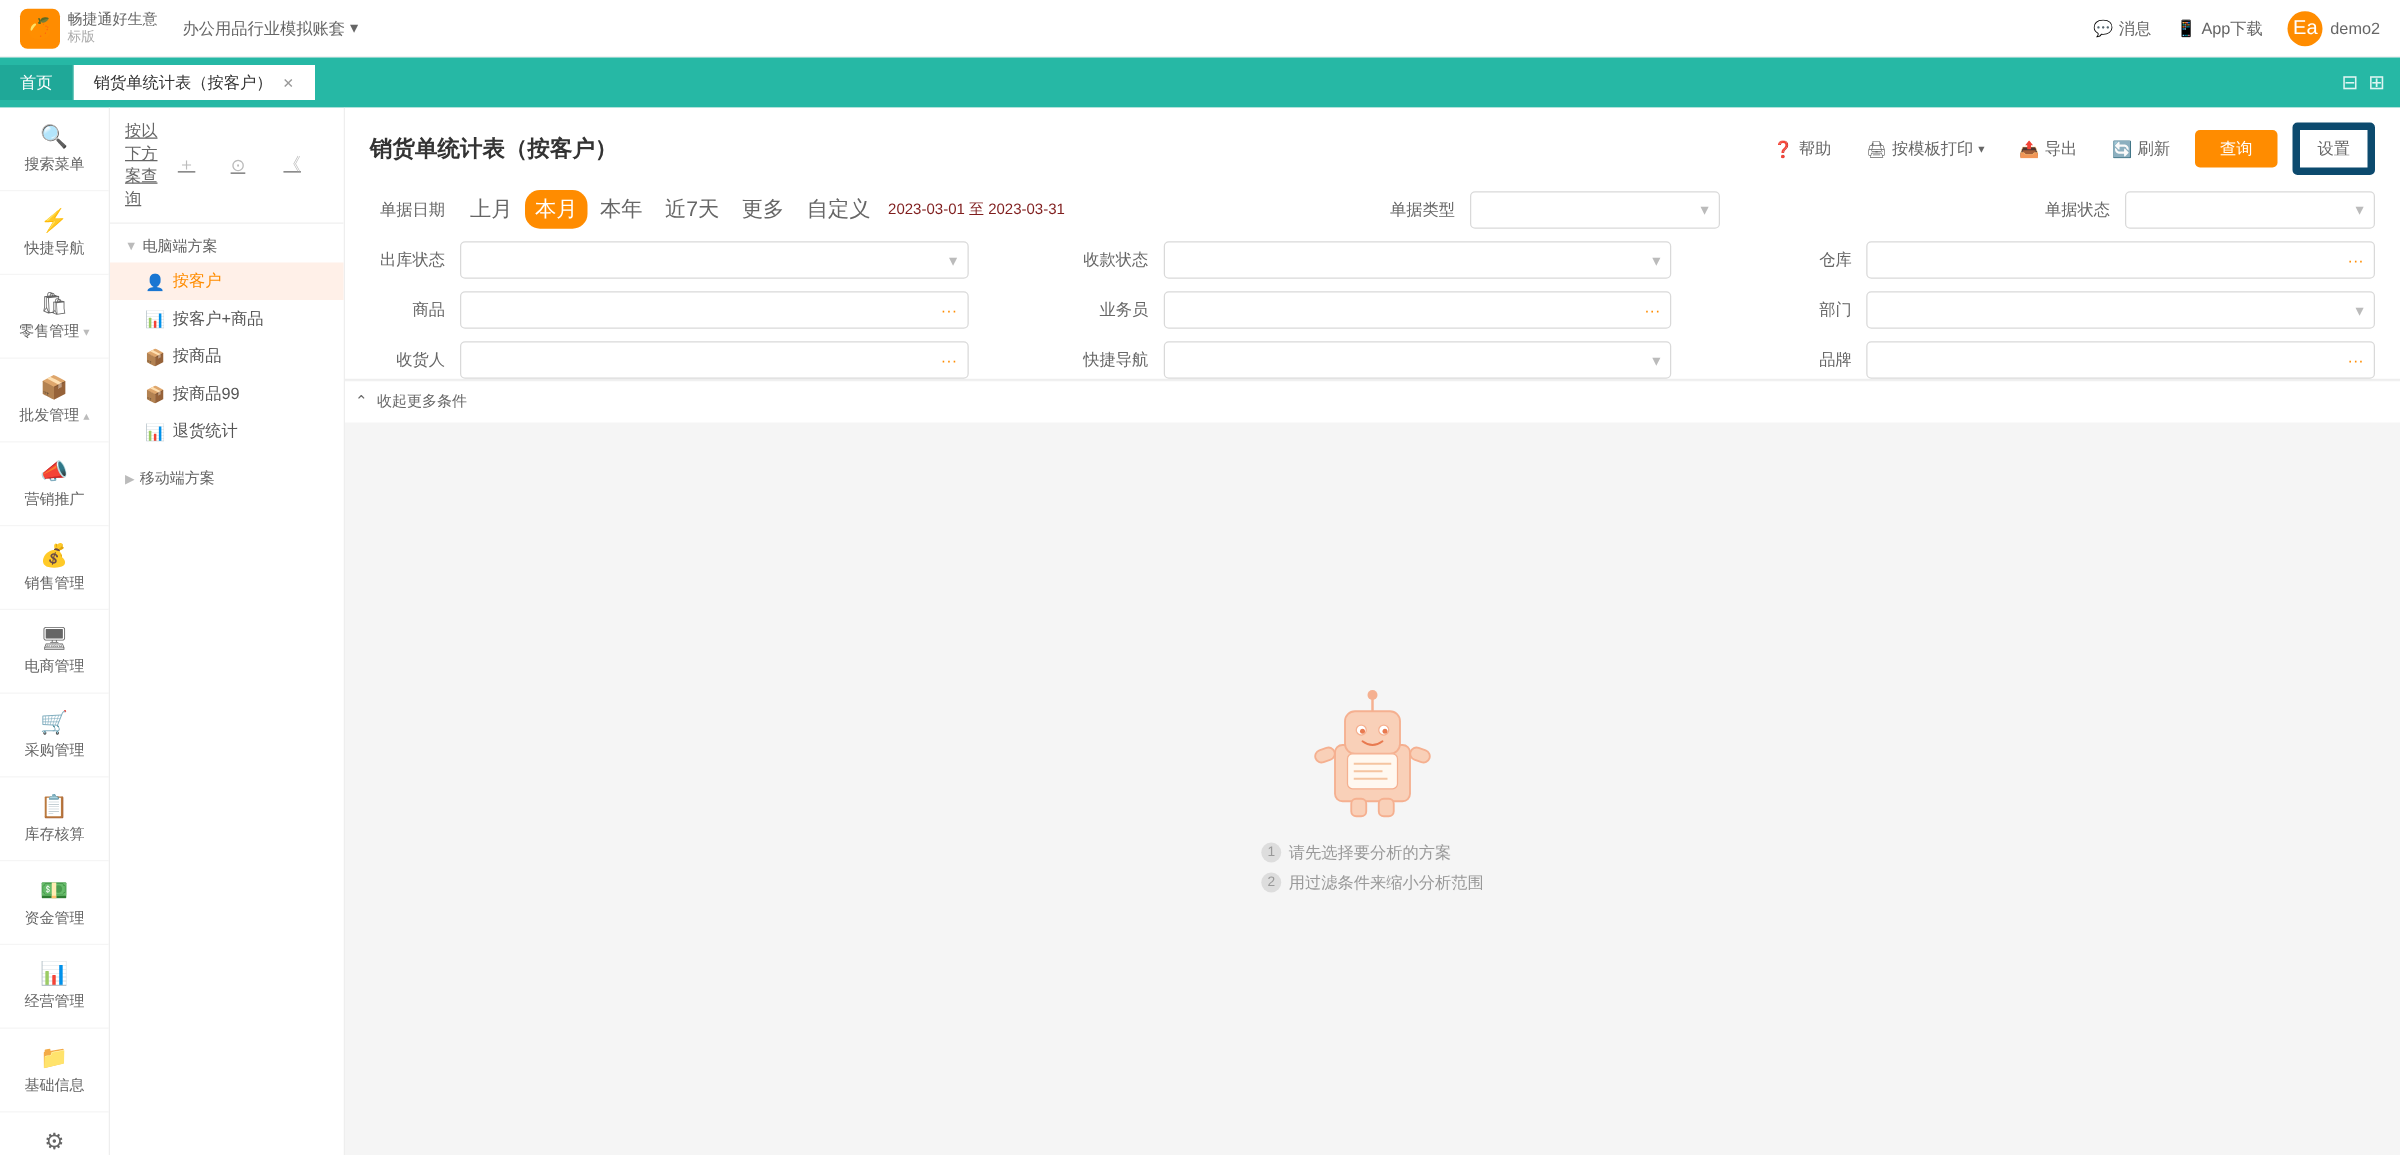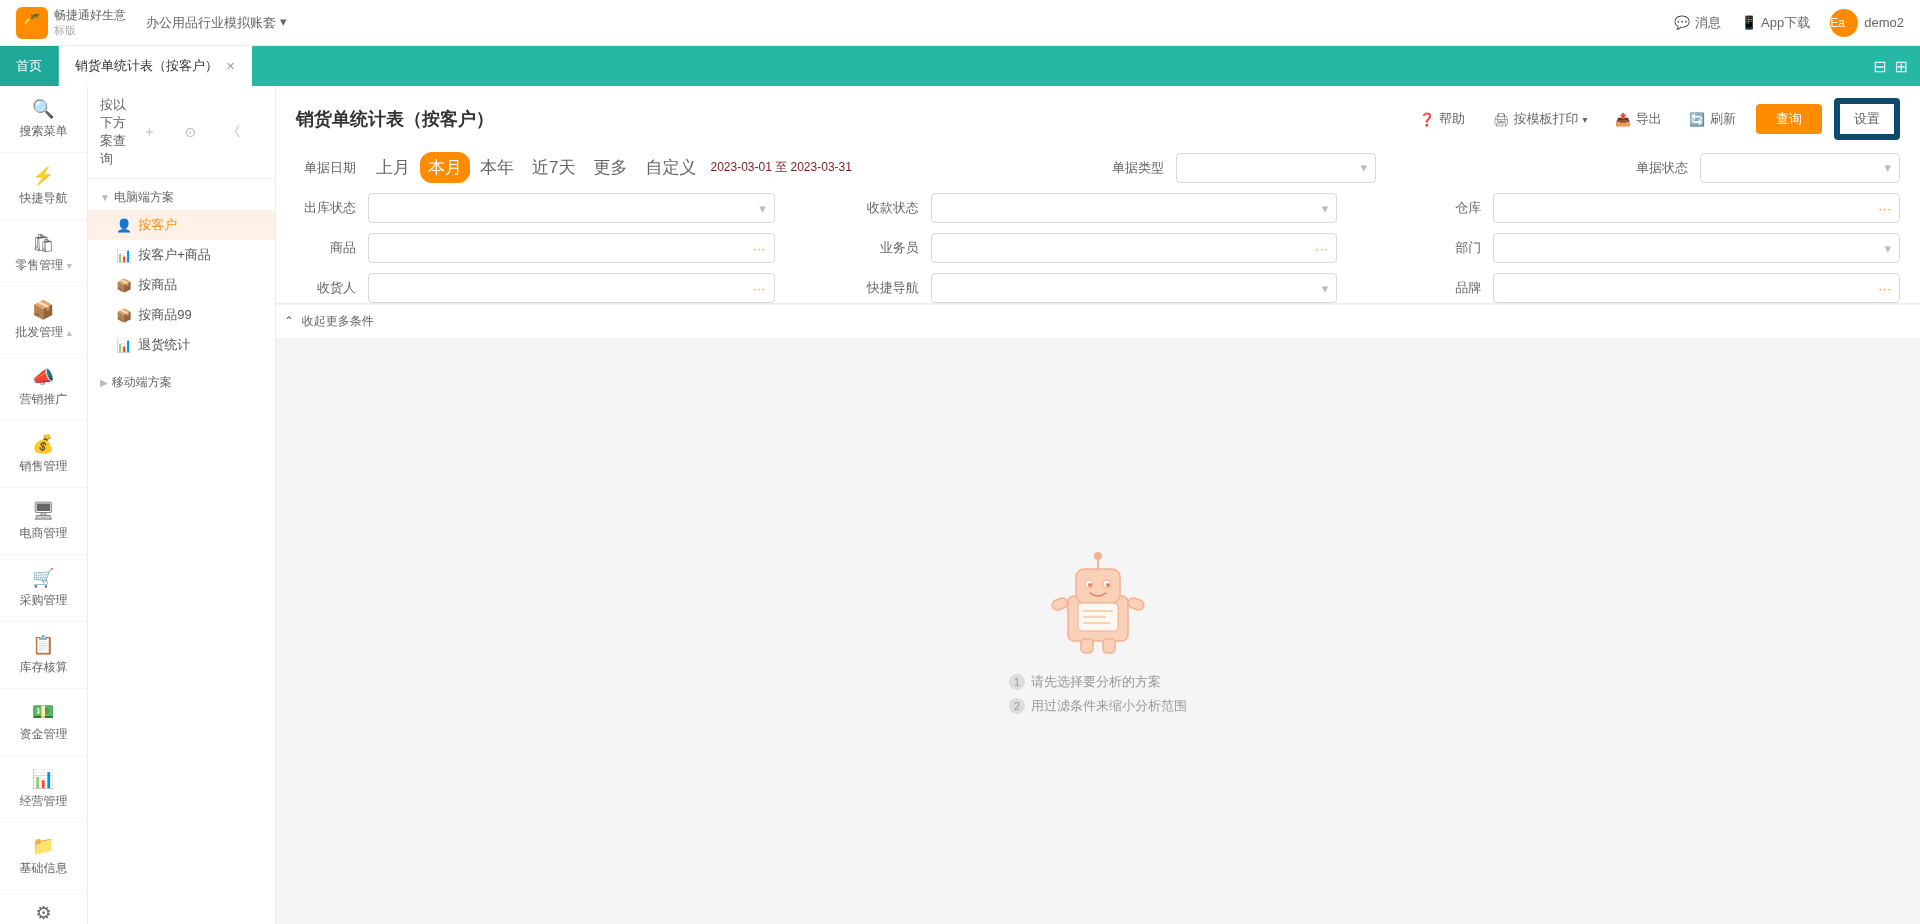--- a/index.html
+++ b/index.html
@@ -63,36 +63,36 @@
       font-size: 13px;
       cursor: pointer;
     }
     .avatar {
       width: 28px;
       height: 28px;
       border-radius: 50%;
       background: #ff8c00;
       display: flex;
       align-items: center;
-      justify-content: flex-start;
+      justify-content: center;
       color: white;
-      font-size: 12px;
+      font-size: 16px;
     }
 
     
     .tab-bar {
       height: 40px;
       background: #26b8a5;
       display: flex;
       align-items: center;
       padding: 0 0;
       flex-shrink: 0;
     }
     .tab-item {
-      height: 40px;
+      height: 28px;
       padding: 0 16px;
       display: flex;
       align-items: center;
       gap: 6px;
       font-size: 13px;
       cursor: pointer;
       color: rgba(255,255,255,0.85);
       border-right: 1px solid rgba(255,255,255,0.2);
     }
     .tab-item.active {
@@ -162,20 +162,21 @@
       overflow-y: auto;
     }
     .scheme-panel-header {
       padding: 10px 12px;
       display: flex;
       align-items: center;
       gap: 6px;
       border-bottom: 1px solid #f0f0f0;
       color: #666;
       font-size: 13px;
+      text-decoration: underline;
     }
     .scheme-panel-header span { flex: 1; }
     .scheme-panel-action {
       cursor: pointer;
       color: #bbb;
       font-size: 14px;
     }
     .scheme-group {
       padding: 4px 0;
     }

